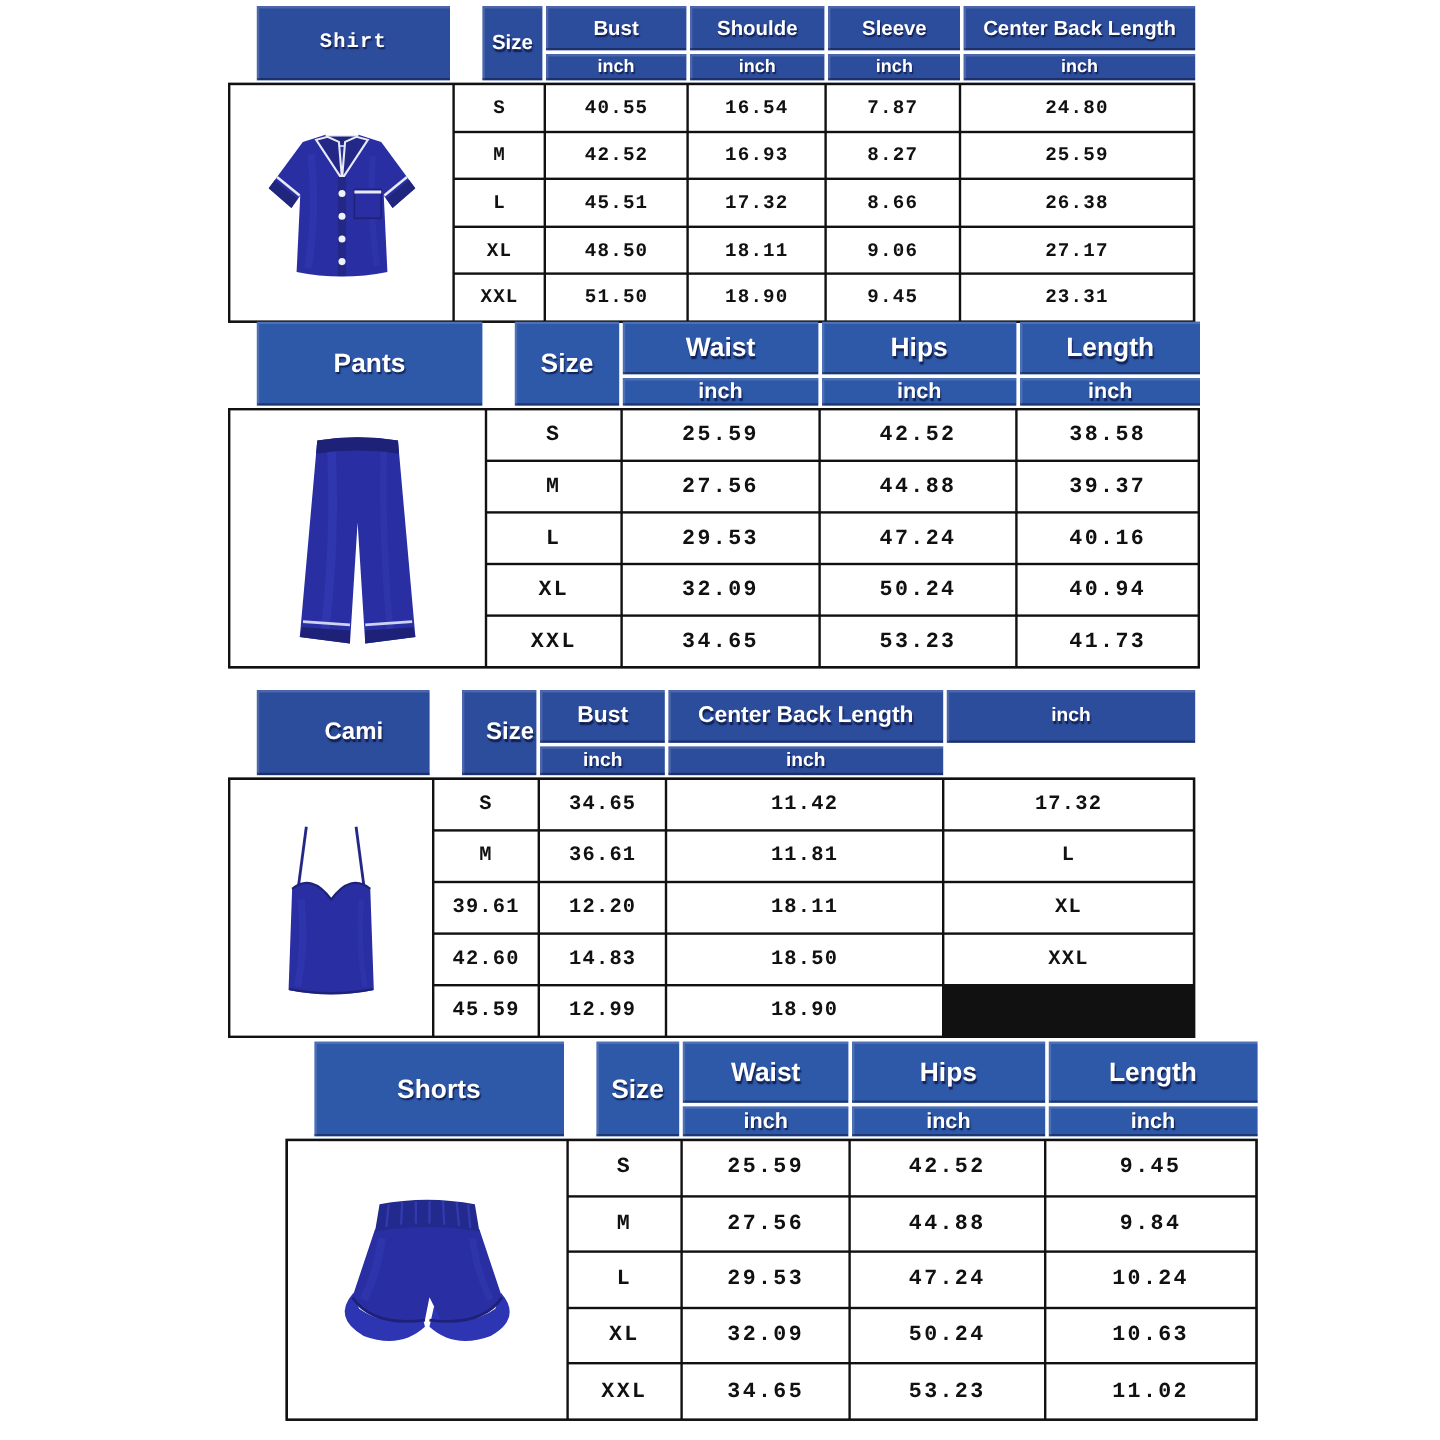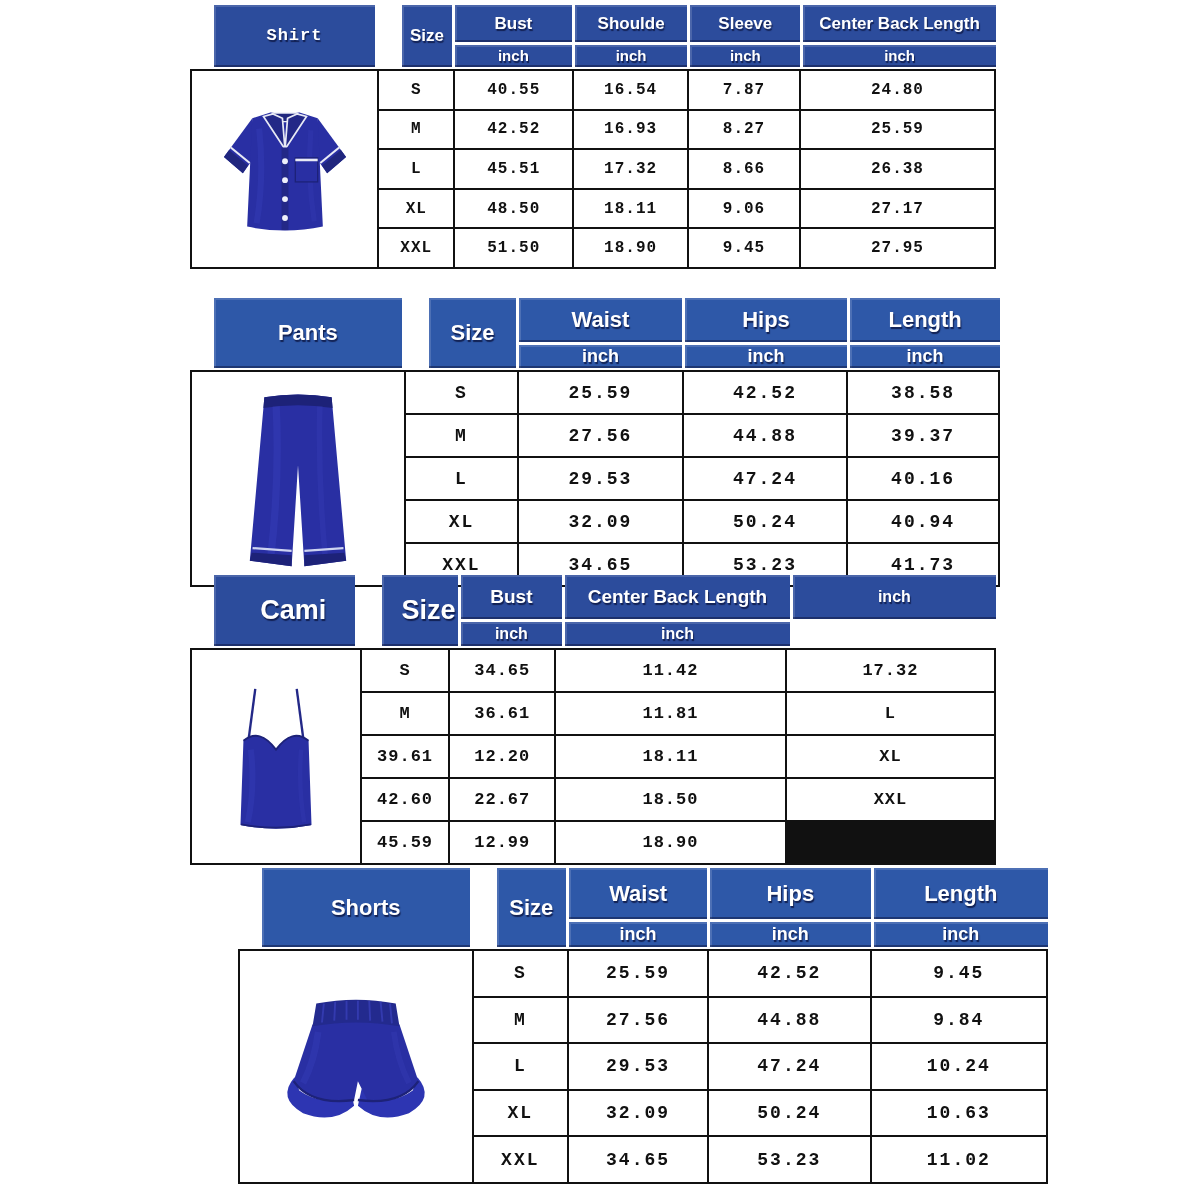--- a/index.html
+++ b/index.html
@@ -2,21 +2,21 @@
 <html><head>
 <meta charset="utf-8">
 <style>
   html,body { margin:0; padding:0; background:#ffffff; }
   .page {
     position:relative; width:1200px; height:1200px; background:#ffffff;
     font-family:"Liberation Sans", sans-serif; overflow:hidden;
   }
   .size-table { position:absolute; left:190px; }
   .t0 { top:5px;   width:806px; --hd:#2c4c9c; }
-  .t1 { top:298px; width:810px; --hd:#2e58a8; }
+  .t1 { top:268px; width:810px; --hd:#2e58a8; }
   .t2 { top:575px; width:806px; --hd:#2c4c9c; }
   .t3 { top:868px; width:810px;padding-left:48px; --hd:#2e58a8; }
 
   .thead { display:grid; gap:3px; margin-bottom:2px; }
   .t0 .thead { grid-template-columns:187fr 75fr 118fr 114fr 111fr 195fr; grid-template-rows:37px 22px; }
   .t1 .thead { grid-template-columns:215fr 113fr 165fr 165fr 152fr;      grid-template-rows:44px 23px; }
   .t2 .thead { grid-template-columns:170fr 88fr 105fr 232fr 210fr;       grid-template-rows:44px 24px; }
   .t3 .thead { grid-template-columns:235fr 95fr 140fr 163fr 177fr;       grid-template-rows:51px 25px; }
 
   .hcell {
@@ -45,21 +45,21 @@
   .t0 .hcell { font-size:17px; }
   .t0 .product { font-family:"Liberation Mono", monospace; letter-spacing:1px; }
   .t0 .inch { font-size:15px; }
   .t0 .cell { font-size:16px; letter-spacing:1px; }
 
   .t1 .hcell { font-size:22px; }
   .t1 .inch { font-size:18px; }
   .t1 .cell { font-size:18px; letter-spacing:2px; }
 
   .t2 .hcell { font-size:19px; }
-  .t2 .product, .t2 .size { font-size:27px;padding-left:20px; }
+  .t2 .product, .t2 .size { font-size:20px;padding-left:20px; }
   .t2 .inch { font-size:16px; }
   .t2 .cell { font-size:17px; letter-spacing:1px; }
 
   .t3 .hcell { font-size:22px; }
   .t3 .inch { font-size:18px; }
   .t3 .cell { font-size:18px; letter-spacing:2px; }
 </style>
 </head>
 <body>
 
@@ -119,21 +119,21 @@
         <div class="cell">26.38</div>
         <div class="cell">XL</div>
         <div class="cell">48.50</div>
         <div class="cell">18.11</div>
         <div class="cell">9.06</div>
         <div class="cell">27.17</div>
         <div class="cell">XXL</div>
         <div class="cell">51.50</div>
         <div class="cell">18.90</div>
         <div class="cell">9.45</div>
-        <div class="cell">27.95</div>
+        <div class="cell">23.31</div>
       </div>
   </section>
 
   <section class="size-table t1">
     <div class="thead">
       <div class="hcell product span2">Pants</div>
       <div class="hcell size span2">Size</div>
       <div class="hcell">Waist</div>
       <div class="hcell">Hips</div>
       <div class="hcell">Length</div>
@@ -205,21 +205,21 @@
         <div class="cell">17.32</div>
         <div class="cell">M</div>
         <div class="cell">36.61</div>
         <div class="cell">11.81</div>
         <div class="cell">L</div>
         <div class="cell">39.61</div>
         <div class="cell">12.20</div>
         <div class="cell">18.11</div>
         <div class="cell">XL</div>
         <div class="cell">42.60</div>
-        <div class="cell">22.67</div>
+        <div class="cell">14.83</div>
         <div class="cell">18.50</div>
         <div class="cell">XXL</div>
         <div class="cell">45.59</div>
         <div class="cell">12.99</div>
         <div class="cell">18.90</div>
       </div>
   </section>
 
   <section class="size-table t3">
     <div class="thead">

